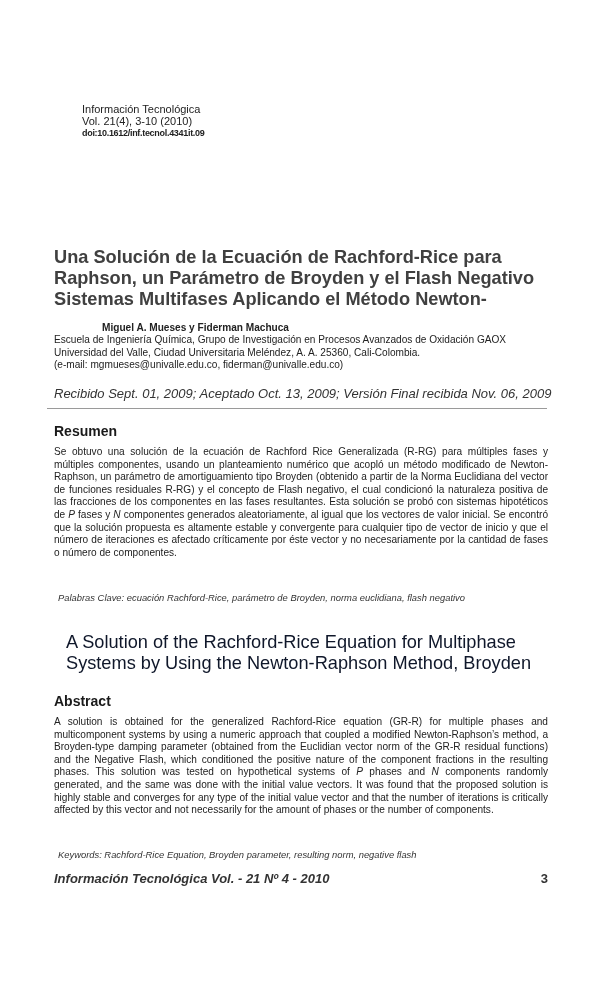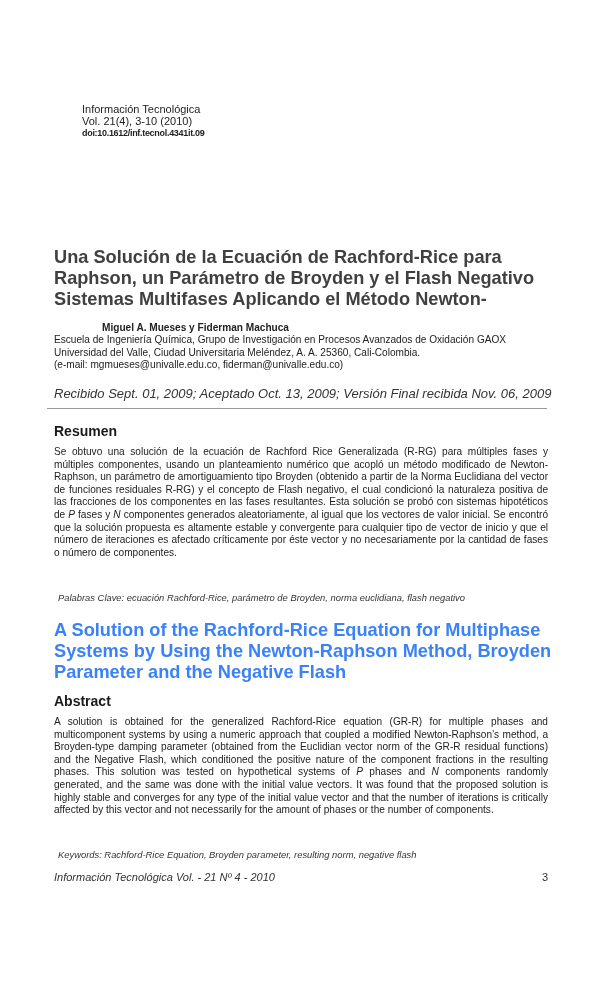--- a/index.html
+++ b/index.html
@@ -102,33 +102,34 @@
       font-style: italic;
       color: #333;
       margin: 4px;
     }
     .title-en {
       position: absolute;
       left: 54px;
       top: 620px;
       width: 500px;
       font-size: 18.2px;
-      font-weight: bold;
+      font-weight: normal;
       line-height: 21px;
-      color: #3b82f6;
-      margin: 0;
+      color: #0f172a;
+      margin: 12px;
     }
     .footer {
       position: absolute;
       left: 54px;
       top: 871px;
       width: 494px;
-      font-size: 11px;
+      font-size: 13px;
       font-style: italic;
       color: #333;
+      font-weight: bold;
     }
     .footer .page-num {
       position: absolute;
       right: 0;
       top: 0;
       font-style: normal;
     }
     .ital { font-style: italic; }
   </style>
 </head>
@@ -161,21 +162,20 @@
 
   <h2 class="section-heading" style="top:423px;">Resumen</h2>
 
   <p class="abstract-text" style="top:446px;"><span>Se obtuvo una solución de la ecuación de Rachford Rice Generalizada (R-RG) para múltiples fases y múltiples componentes, usando un planteamiento numérico que acopló un método modificado de Newton-Raphson, un parámetro de amortiguamiento tipo Broyden (obtenido a partir de la Norma Euclidiana del vector de funciones residuales R-RG) y el concepto de Flash negativo, el cual condicionó la naturaleza positiva de las fracciones de los componentes en las fases resultantes. Esta solución se probó con sistemas hipotéticos de </span><span class="ital">P</span><span> fases y </span><span class="ital">N</span><span> componentes generados aleatoriamente, al igual que los vectores de valor inicial. Se encontró que la solución propuesta es altamente estable y convergente para cualquier tipo de vector de inicio y que el número de iteraciones es afectado críticamente por éste vector y no necesariamente por la cantidad de fases o número de componentes.</span></p>
 
   <p class="keywords" style="top:588px;">Palabras Clave: ecuación Rachford-Rice, parámetro de Broyden, norma euclidiana, flash negativo</p>
 
   <h1 class="title-en">
     <div>A Solution of the Rachford-Rice Equation for Multiphase</div>
     <div>Systems by Using the Newton-Raphson Method, Broyden</div>
-    <div>Parameter and the Negative Flash</div>
   </h1>
 
   <h2 class="section-heading" style="top:693px;text-align:center;">Abstract</h2>
 
   <p class="abstract-text" style="top:716px;"><span>A solution is obtained for the generalized Rachford-Rice equation (GR-R) for multiple phases and multicomponent systems by using a numeric approach that coupled a modified Newton-Raphson’s method, a Broyden-type damping parameter (obtained from the Euclidian vector norm of the GR-R residual functions) and the Negative Flash, which conditioned the positive nature of the component fractions in the resulting phases. This solution was tested on hypothetical systems of </span><span class="ital">P</span><span> phases and </span><span class="ital">N</span><span> components randomly generated, and the same was done with the initial value vectors. It was found that the proposed solution is highly stable and converges for any type of the initial value vector and that the number of iterations is critically affected by this vector and not necessarily for the amount of phases or the number of components.</span></p>
 
   <p class="keywords" style="top:845px;">Keywords: Rachford-Rice Equation, Broyden parameter, resulting norm, negative flash</p>
 
   <div class="footer">
     <span>Información Tecnológica Vol. - 21 Nº 4 - 2010</span>

